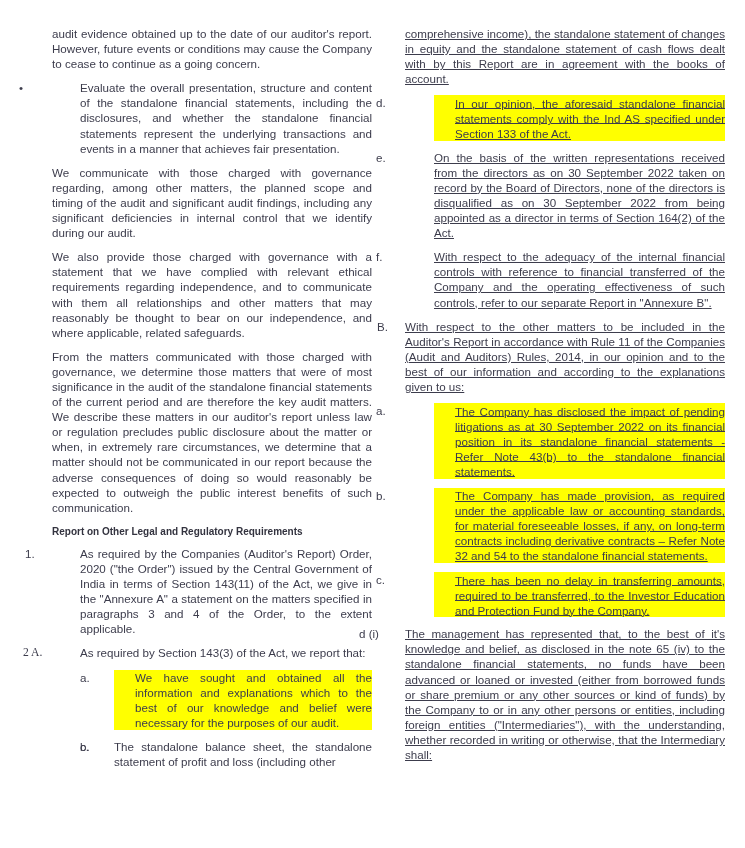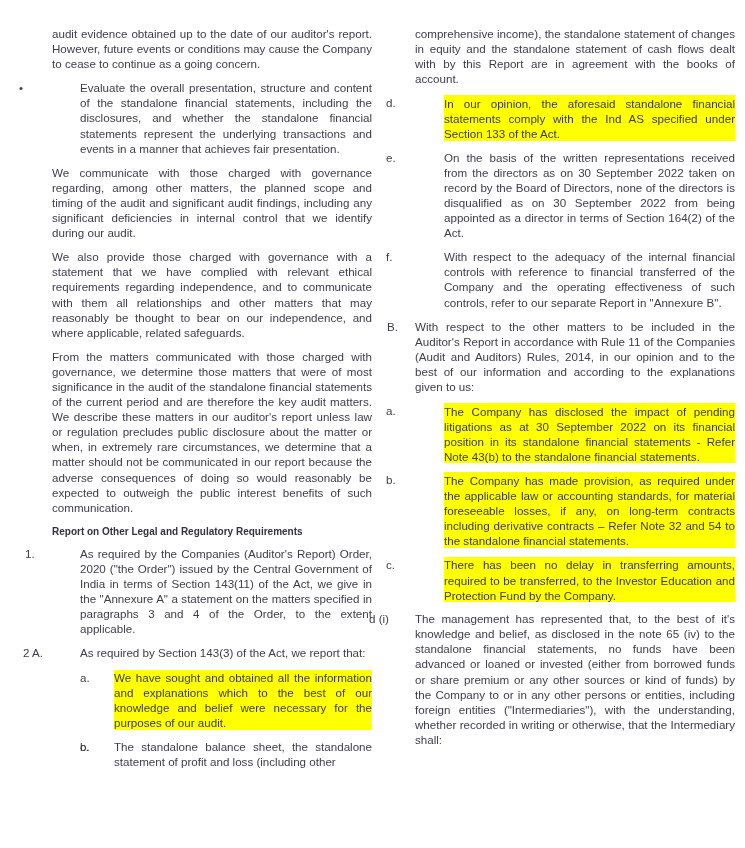--- a/index.html
+++ b/index.html
@@ -19,21 +19,21 @@
     width: 635px;
     height: 848px;
     background: #ffffff;
   }
   .col {
     position: absolute;
     top: 0;
     width: 320px;
   }
   .col-left  { left: 52px; }
-  .col-right { left: 415px; }
+  .col-right { left: 405px; text-decoration: underline; }
 
   
   .para {
     font-size: 11.6px;
     line-height: 15.1px;
     text-align: justify;
     text-justify: inter-word;
     margin: 0 0 9px 0;
     hyphens: none;
   }
@@ -66,41 +66,42 @@
     text-justify: inter-word;
   }
 
   
   .item-bullet .marker { left: -33px; top: 0; }
   .item-bullet { padding-left: 28px; }
 
   
   .item-num { padding-left: 28px; }
   .item-num .marker { left: -27px; top: 0; }
-  .item-num.wide .marker { left: -29px; }
+  .item-num.wide .marker { left: -29px; font-family: Liberation Serif, serif; }
 
   
   .item-letter { padding-left: 62px; }
   .item-letter .marker { left: 28px; top: 0; }
 
   
   .item-rletter { padding-left: 29px; }
   .item-rletter .marker { left: -29px; top: 0; }
 
   
   .item-cap { padding-left: 0px; }
   .item-cap .marker { left: -28px; top: 0; }
 
   
   .item-di .marker { left: -46px; top: 0; }
   .item-di { padding-left: 0px; }
   
   .hl-para {
     background: linear-gradient(#ffff00, #ffff00);
     box-decoration-break: clone;
+    padding-left: 21px;
   }
   .hl-para > span {
     background-color: #ffff00;
     box-decoration-break: clone;
     -webkit-box-decoration-break: clone;
     padding: 0.5px 0;
   }
 </style>
 </head>
 <body>

